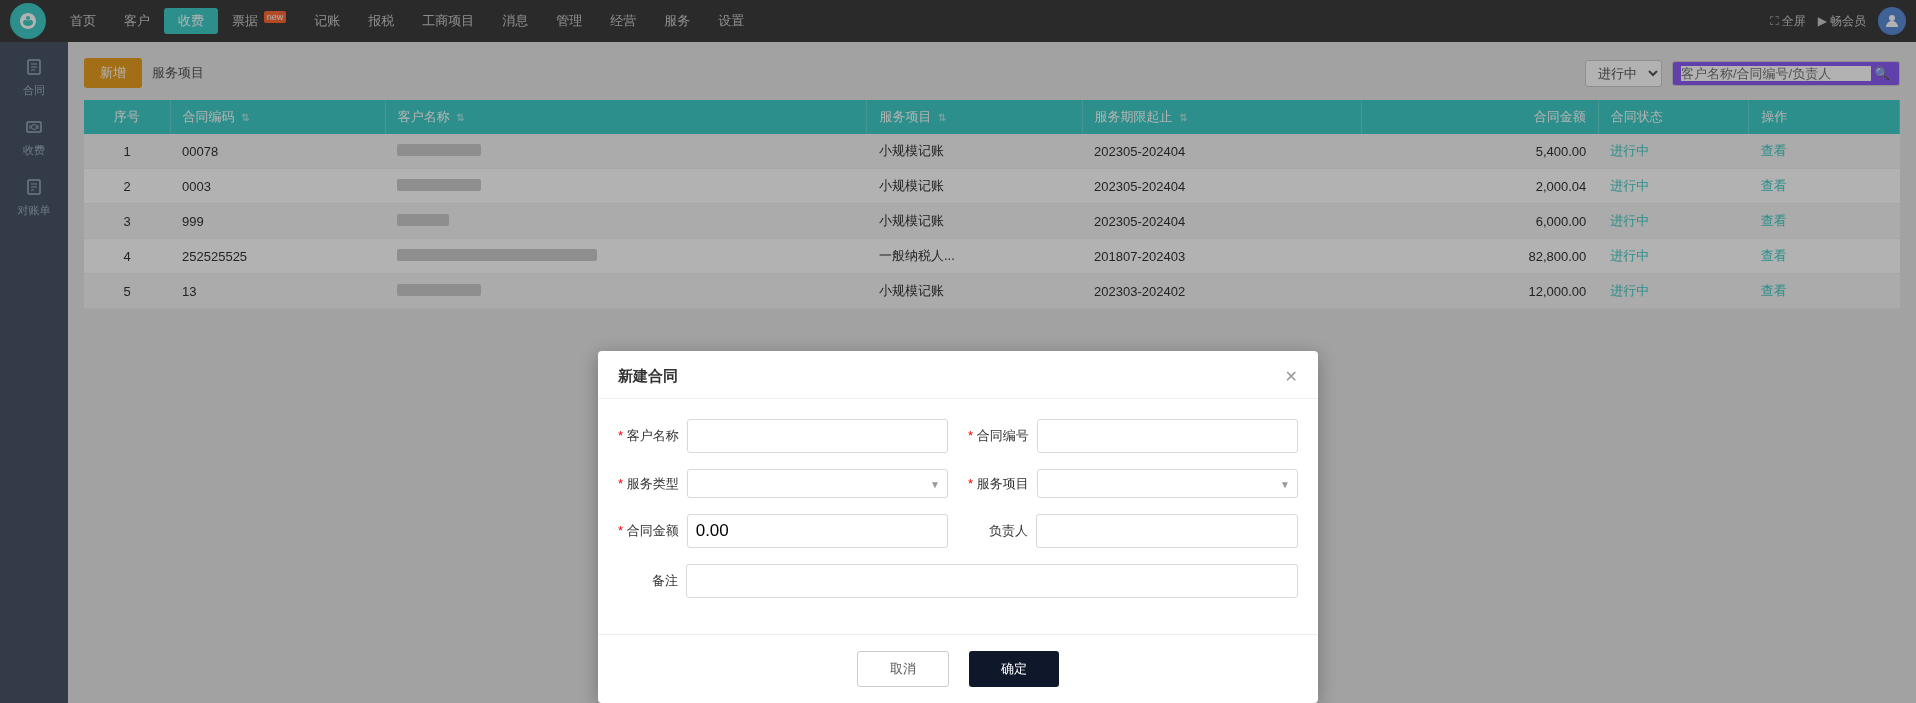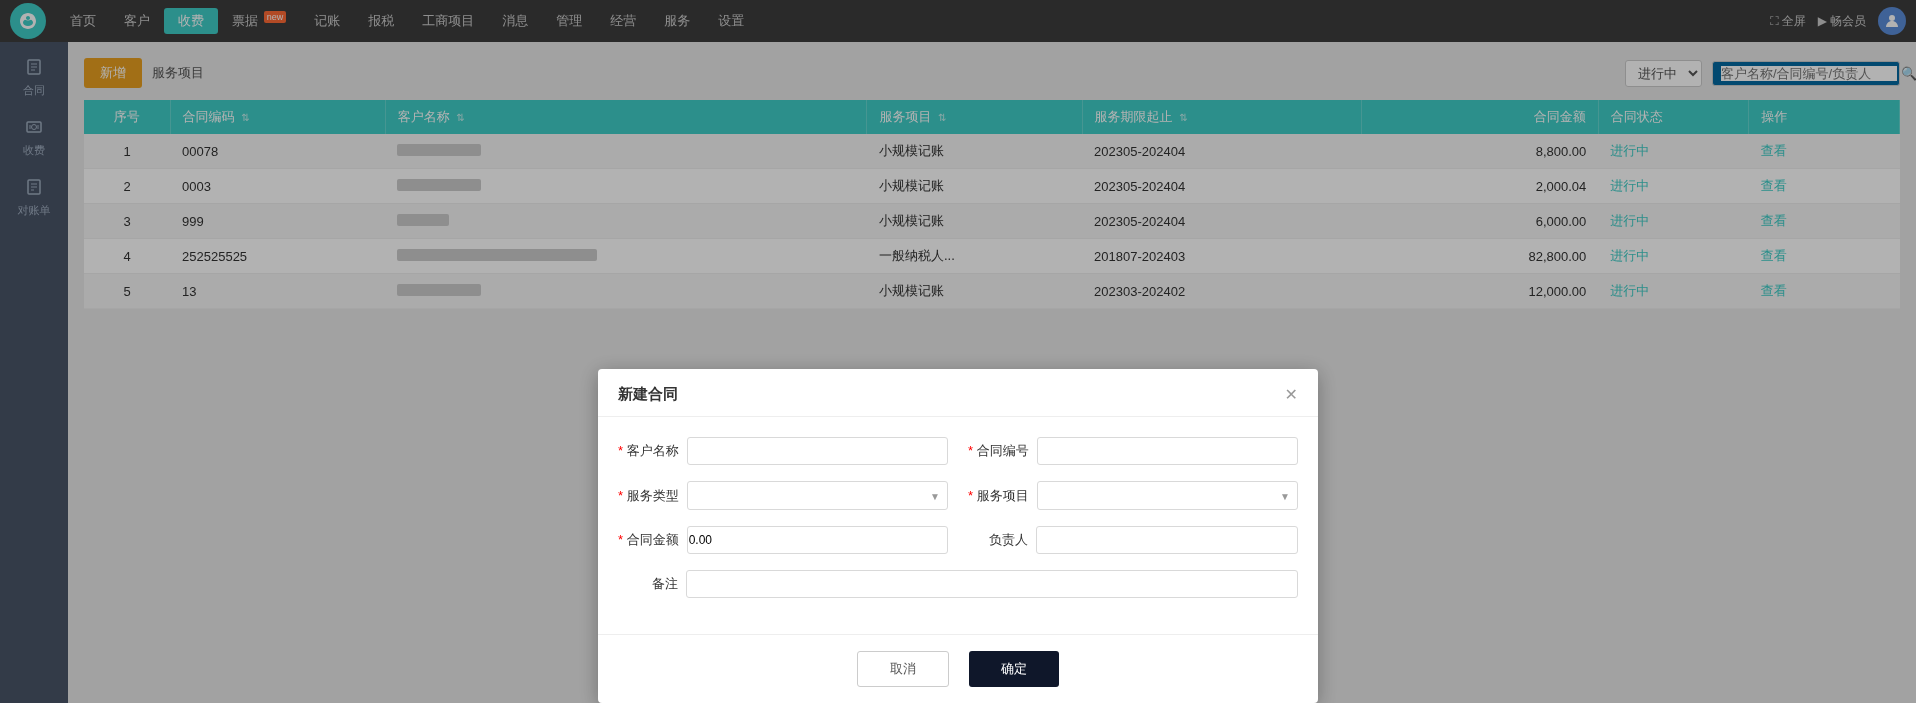--- a/index.html
+++ b/index.html
@@ -94,21 +94,21 @@
       cursor: pointer; border-radius: 3px; font-size: 13px;
     }
     .toolbar-label { font-size: 13px; color: #555; }
     .toolbar-spacer { flex: 1; }
     .status-select {
       border: 1px solid #ccc; padding: 4px 8px; border-radius: 3px;
       background: white; font-size: 13px; cursor: pointer; color: #555;
     }
     .search-box {
       border: 1px solid #ccc; padding: 4px 8px; border-radius: 3px;
-      background: #0369a1; font-size: 13px; width: 188px;
+      background: #8b5cf6; font-size: 13px; width: 228px;
       display: flex; align-items: center; gap: 4px;
     }
     .search-box input {
       border: none; outline: none; font-size: 13px; flex: 1; color: #999;
     }
 
     
     .data-table { width: 100%; border-collapse: collapse; }
     .data-table thead tr {
       background: #3fcdc7; color: white;
@@ -183,21 +183,21 @@
       flex: 1; display: flex; align-items: center; gap: 8px;
     }
     .form-label {
       font-size: 13px; color: #333; white-space: nowrap; min-width: 60px; text-align: right;
     }
     .form-label.required::before {
       content: "* "; color: red;
     }
     .form-input {
       flex: 1; border: 1px solid #d9d9d9; border-radius: 3px;
-      padding: 6px 1px; font-size: 12px; outline: none;
+      padding: 6px 8px; font-size: 17px; outline: none;
     }
     .form-select-wrapper {
       flex: 1; position: relative;
     }
     .form-select {
       width: 100%; border: 1px solid #d9d9d9; border-radius: 3px;
       padding: 6px 8px; font-size: 13px; outline: none;
       appearance: none; background: white; cursor: pointer;
     }
     .form-select-arrow {
@@ -351,21 +351,21 @@
         </tr>
       </thead>
       <tbody id="table-body">
 
       <tr>
       <td class="col-seq">1</td>
       <td class="col-contract">00078</td>
       <td class="col-customer"><span class="blur-text" style="width:84px">&nbsp;</span></td>
       <td class="col-service">小规模记账</td>
       <td class="col-period">202305-202404</td>
-      <td class="col-amount">8,800.00</td>
+      <td class="col-amount">5,400.00</td>
       <td class="col-status"><span class="status-badge">进行中</span></td>
       <td class="col-action"><a class="action-link">查看</a></td>
     </tr>
           <tr>
       <td class="col-seq">2</td>
       <td class="col-contract">0003</td>
       <td class="col-customer"><span class="blur-text" style="width:84px">&nbsp;</span></td>
       <td class="col-service">小规模记账</td>
       <td class="col-period">202305-202404</td>
       <td class="col-amount">2,000.04</td>

